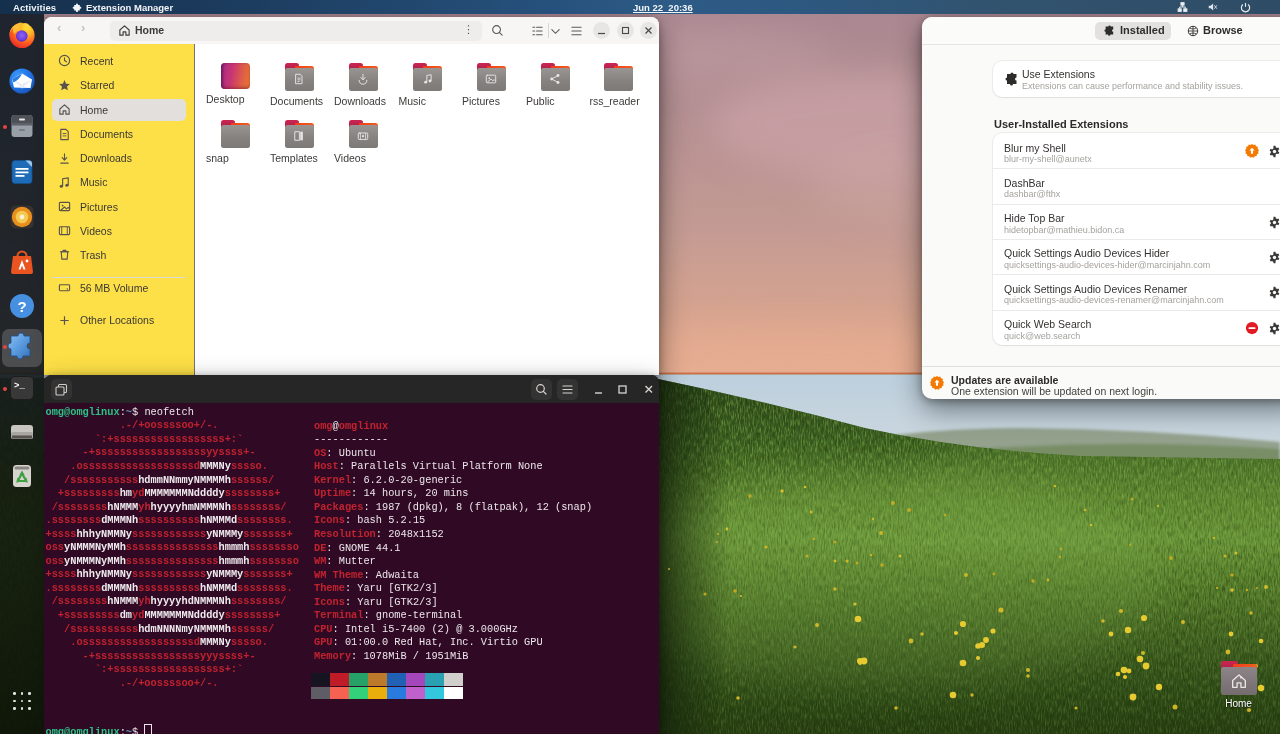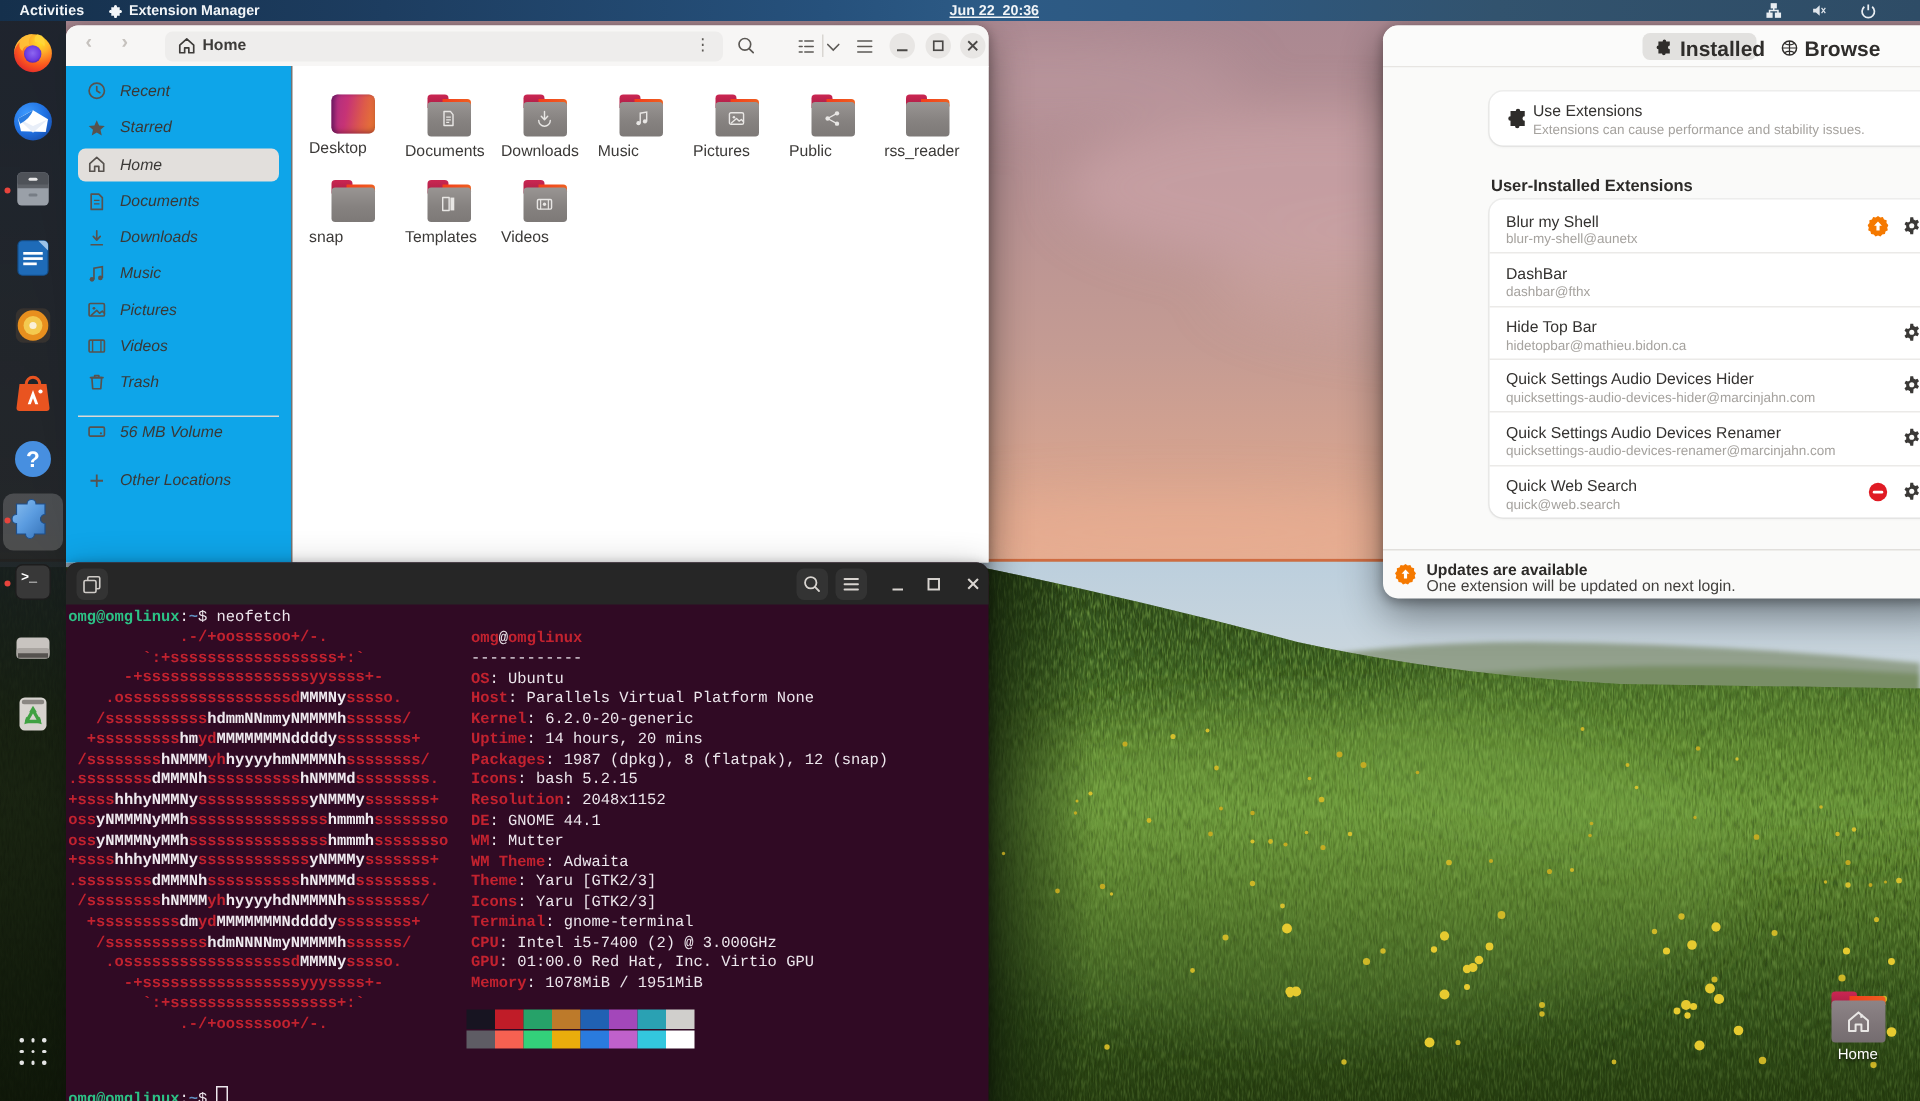--- a/index.html
+++ b/index.html
@@ -25,21 +25,21 @@
 #files{left:44px;top:17px;width:615px;height:357.5px;z-index:20;border-radius:8px 8px 0 0;background:#fff;}
 #files .hdr{position:absolute;left:0;top:0;right:0;height:27px;background:#f7f6f5;border-bottom:1px solid #dedbd7;border-radius:8px 8px 0 0;}
 #files .navarr{position:absolute;top:3px;font-size:13px;color:#c6c2be;font-weight:bold;}
 #files .pathbar{position:absolute;left:66px;top:3.5px;width:372px;height:20px;background:#eeedec;border-radius:5px;}
 #files .pathbar .hm{position:absolute;left:8px;top:3.5px;}
 #files .pathbar .txt{position:absolute;left:25px;top:3.5px;font-size:10.5px;font-weight:bold;color:#3d3b39;}
 #files .pathbar .kebab{position:absolute;right:8px;top:2px;color:#5c5955;font-size:11px;}
 .cbtn{position:absolute;top:5px;width:17px;height:17px;border-radius:50%;background:#e8e6e4;}
 .cbtn svg{position:absolute;left:0;top:0;}
 
-#files .side{position:absolute;left:0;top:27px;width:150px;bottom:0;background:#0ea5e9;border-right:4px solid #737373;font-style:italic;}
+#files .side{position:absolute;left:0;top:27px;width:150px;bottom:0;background:#fde047;border-right:4px solid #737373;}
 .srow{position:absolute;left:8px;width:134px;height:22px;border-radius:5px;font-size:10.5px;color:#3a3836;}
 .srow .ic{position:absolute;left:6px;top:4px;width:14px;height:14px;}
 .srow .lb{position:absolute;left:28px;top:4.5px;}
 .srow.sel{background:#e2dfdc;}
 
 .fitem{position:absolute;width:58px;text-align:left;}
 .folder{position:relative;margin:0 auto;width:29px;height:28px;}
 .folder .tab{position:absolute;left:0;top:0;width:14px;height:9px;border-radius:2.5px 2.5px 0 0;background:linear-gradient(180deg,#cb2652 0%,#a61e44 100%);}
 .folder .strip{position:absolute;left:10px;top:2.5px;right:0;height:5px;border-radius:0 2.5px 0 0;background:linear-gradient(90deg,#f43c1b 0%,#ee6020 100%);}
 .folder .body{position:absolute;left:0;top:4.5px;right:0;bottom:0;border-radius:2.5px;background:linear-gradient(180deg,#999593 0%,#868280 55%,#7d7977 100%);}
@@ -51,21 +51,21 @@
 #term .tbtn{position:absolute;top:4px;width:21px;height:21px;border-radius:5px;background:#333333;}
 #term .title{position:absolute;left:0;right:0;top:7px;text-align:center;font-size:10.5px;font-weight:bold;color:#d6d2ce;}
 #term pre{position:absolute;margin:0;font-family:"Liberation Mono",monospace;font-size:10.3px;line-height:13.55px;color:#ece6ec;}
 .tr{color:#c2222f;font-weight:bold;}
 .tw{color:#efeaef;font-weight:bold;}
 .tg{color:#2cc286;font-weight:bold;}
 .tb{color:#5f8fbf;font-weight:bold;}
 
 #ext{left:922px;top:16.5px;width:380px;height:382px;z-index:24;background:#fafaf9;border-radius:10px 0 0 10px;}
 #ext .hdr{position:absolute;left:0;top:0;right:0;height:27px;background:#fbfbfa;border-bottom:1px solid #e7e5e2;border-radius:10px 0 0 0;}
-#ext .tab{position:absolute;top:5px;height:18px;border-radius:5px;font-size:14px;font-weight:bold;color:#2f2d2b;}
+#ext .tab{position:absolute;top:5px;height:18px;border-radius:5px;font-size:11px;font-weight:bold;color:#2f2d2b;}
 #ext .card{position:absolute;left:71px;right:-20px;background:#fff;border-radius:9px;box-shadow:0 0 0 1px rgba(0,0,0,.05),0 1px 2px rgba(0,0,0,.06);}
 .xrowt{position:absolute;left:11px;font-size:10.5px;color:#343230;}
 .xrows{position:absolute;left:11px;font-size:9px;color:#a5a29e;}
 .xsep{position:absolute;left:0;right:0;height:1px;background:#ebeae8;}
 
 #homeicon{position:absolute;left:1220px;top:661px;width:37px;height:52px;z-index:5;text-align:center;}
 #homeicon .hlabel{margin-top:2.5px;font-size:10px;color:#fff;text-shadow:0 1px 2px rgba(0,0,0,.8);}
 </style></head><body>
 <svg class="abs" style="left:0;top:0;z-index:0" width="1280" height="734" viewBox="0 0 1280 734">
 <defs>

